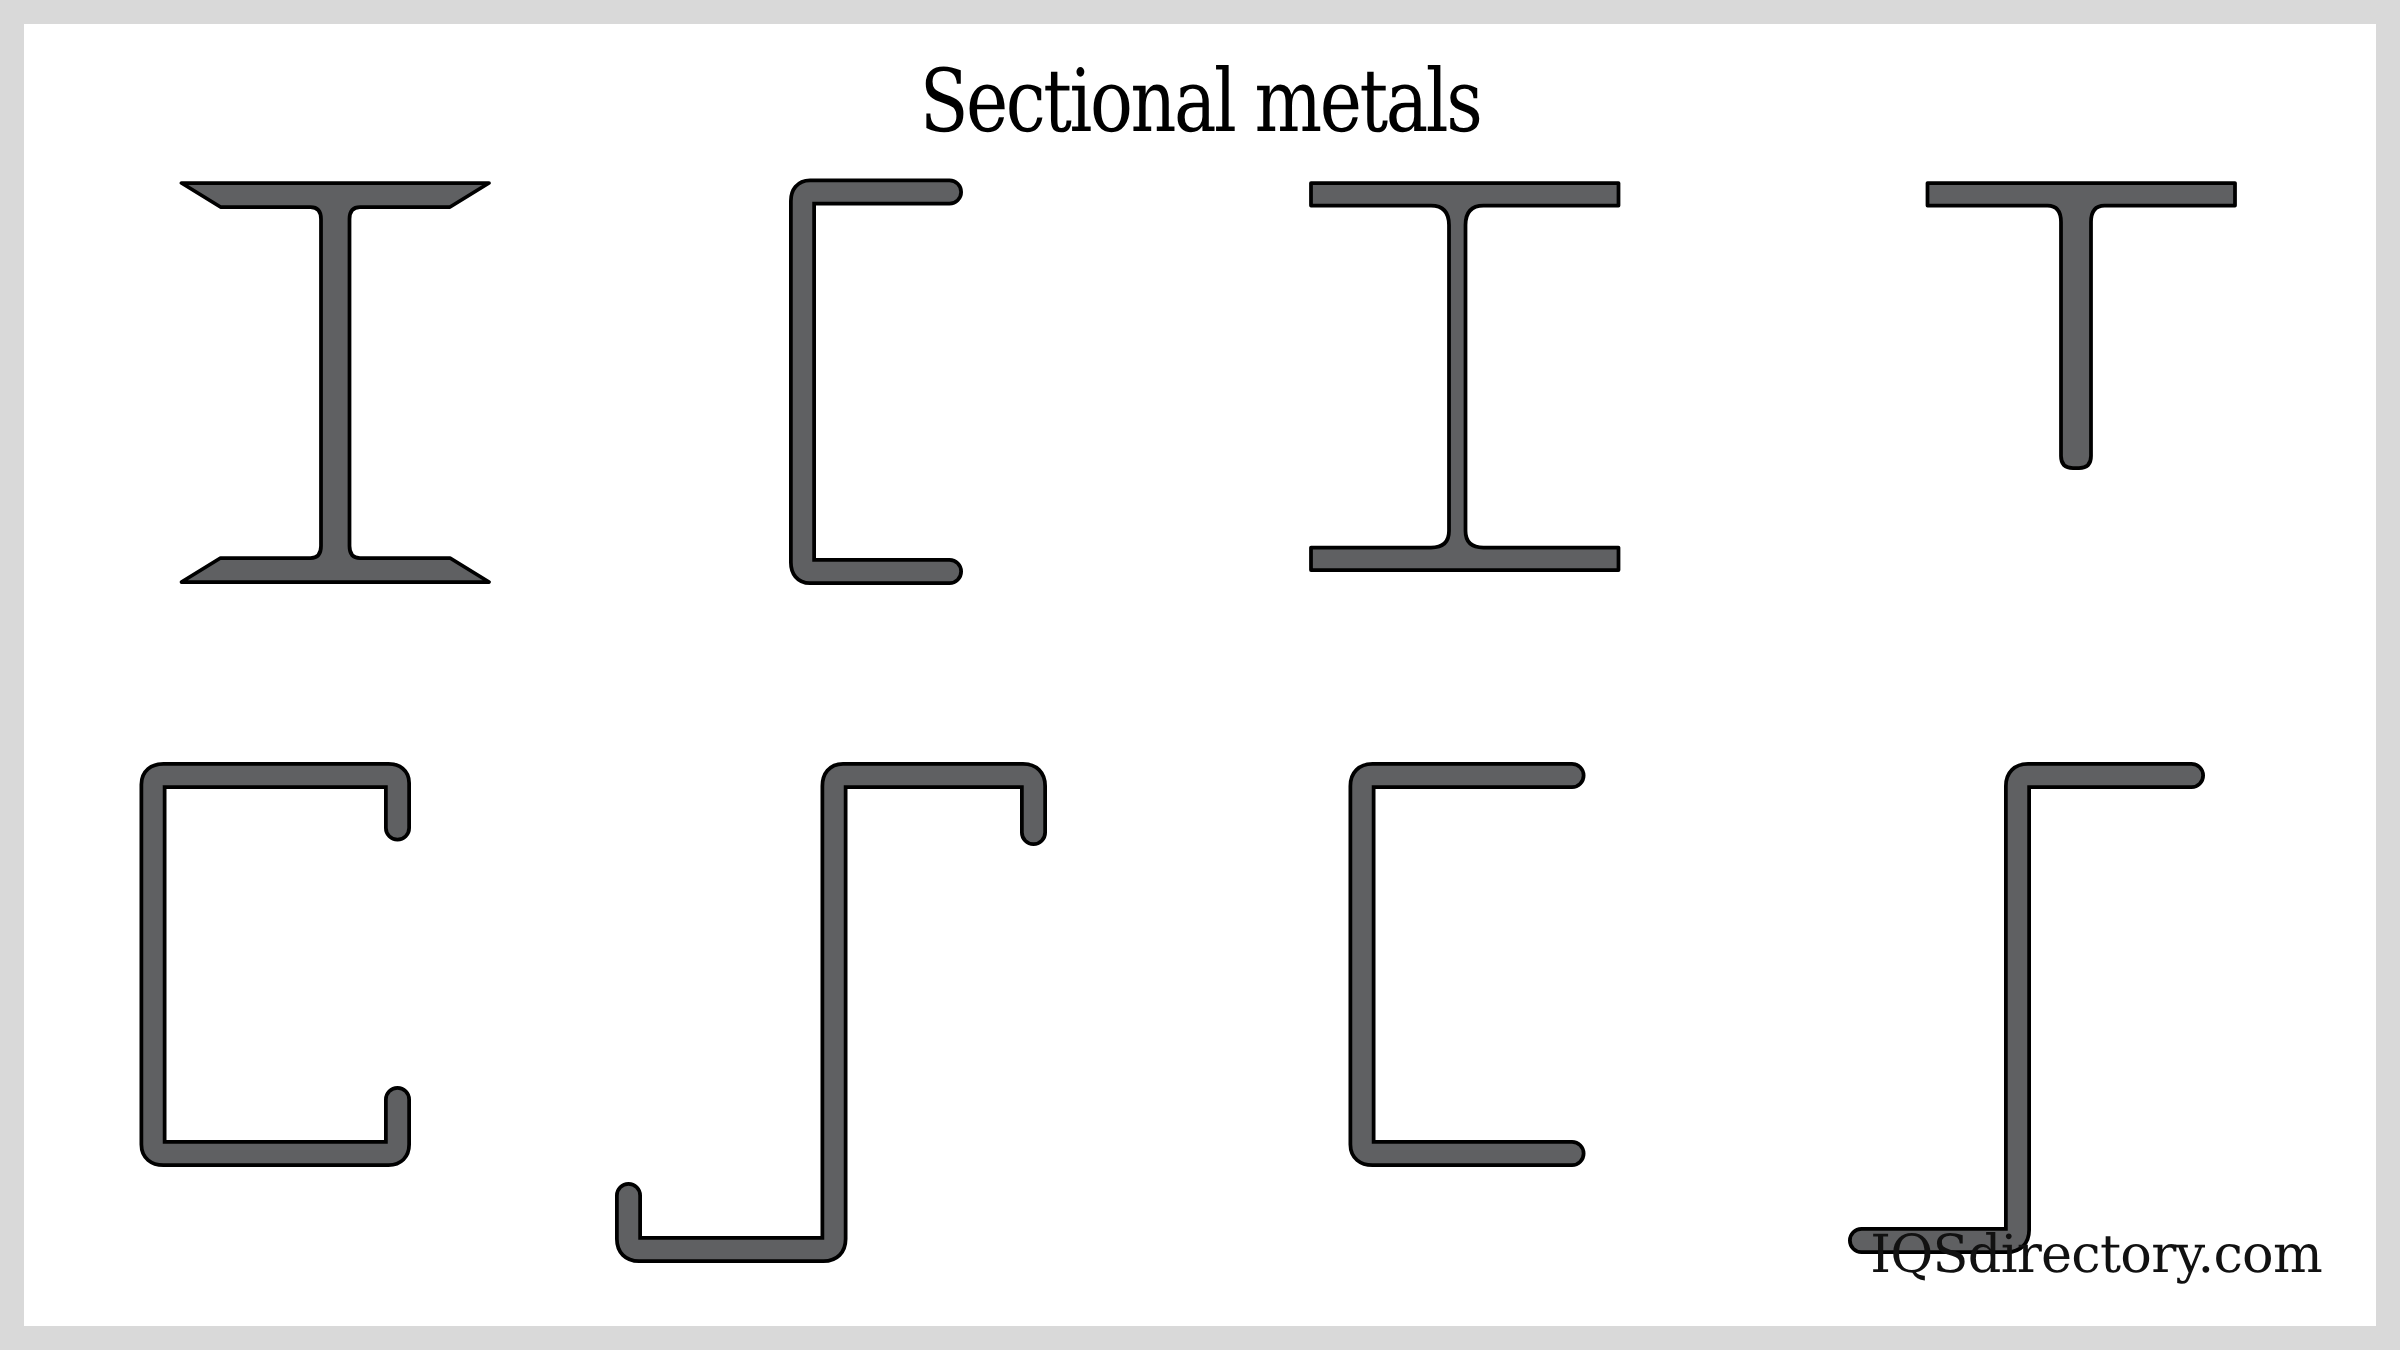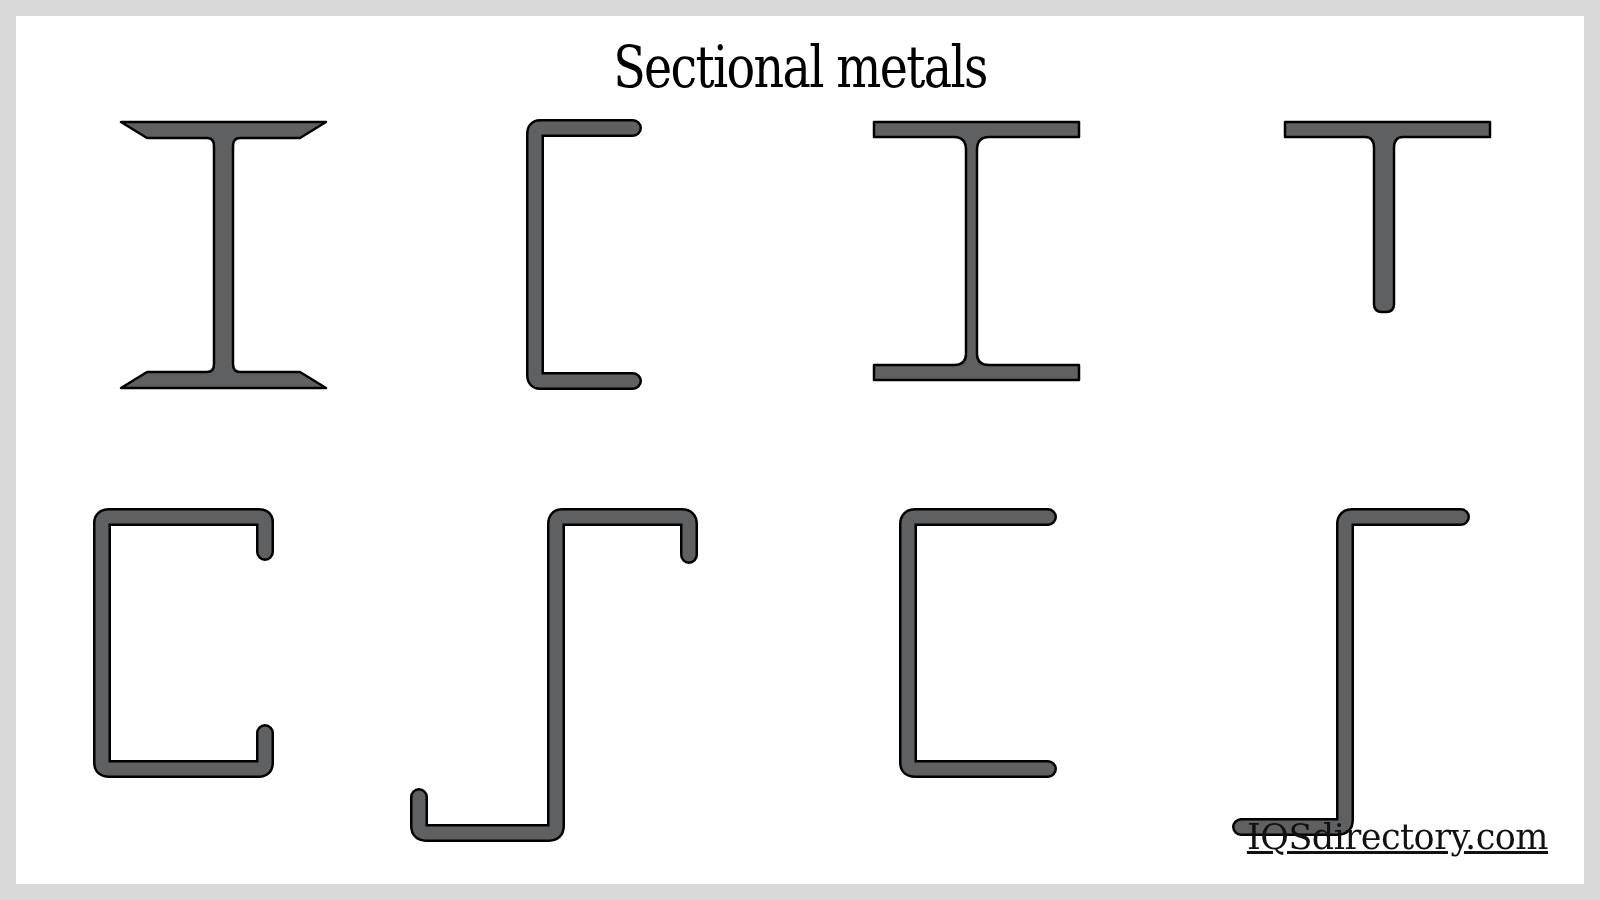--- a/index.html
+++ b/index.html
@@ -28,21 +28,20 @@
       line-height: 1;
     }
     .watermark {
       position: absolute;
       right: 52px; top: 820px;
       font-family: "DejaVu Serif", serif;
       font-size: 35px;
       color: #111;
       letter-spacing: -0.5px;
       line-height: 1;
-      text-decoration: underline;
     }
     svg.shapes {
       position: absolute;
       left: 0; top: 0;
       width: 1600px; height: 900px;
     }
   </style>
 </head>
 <body>
 

